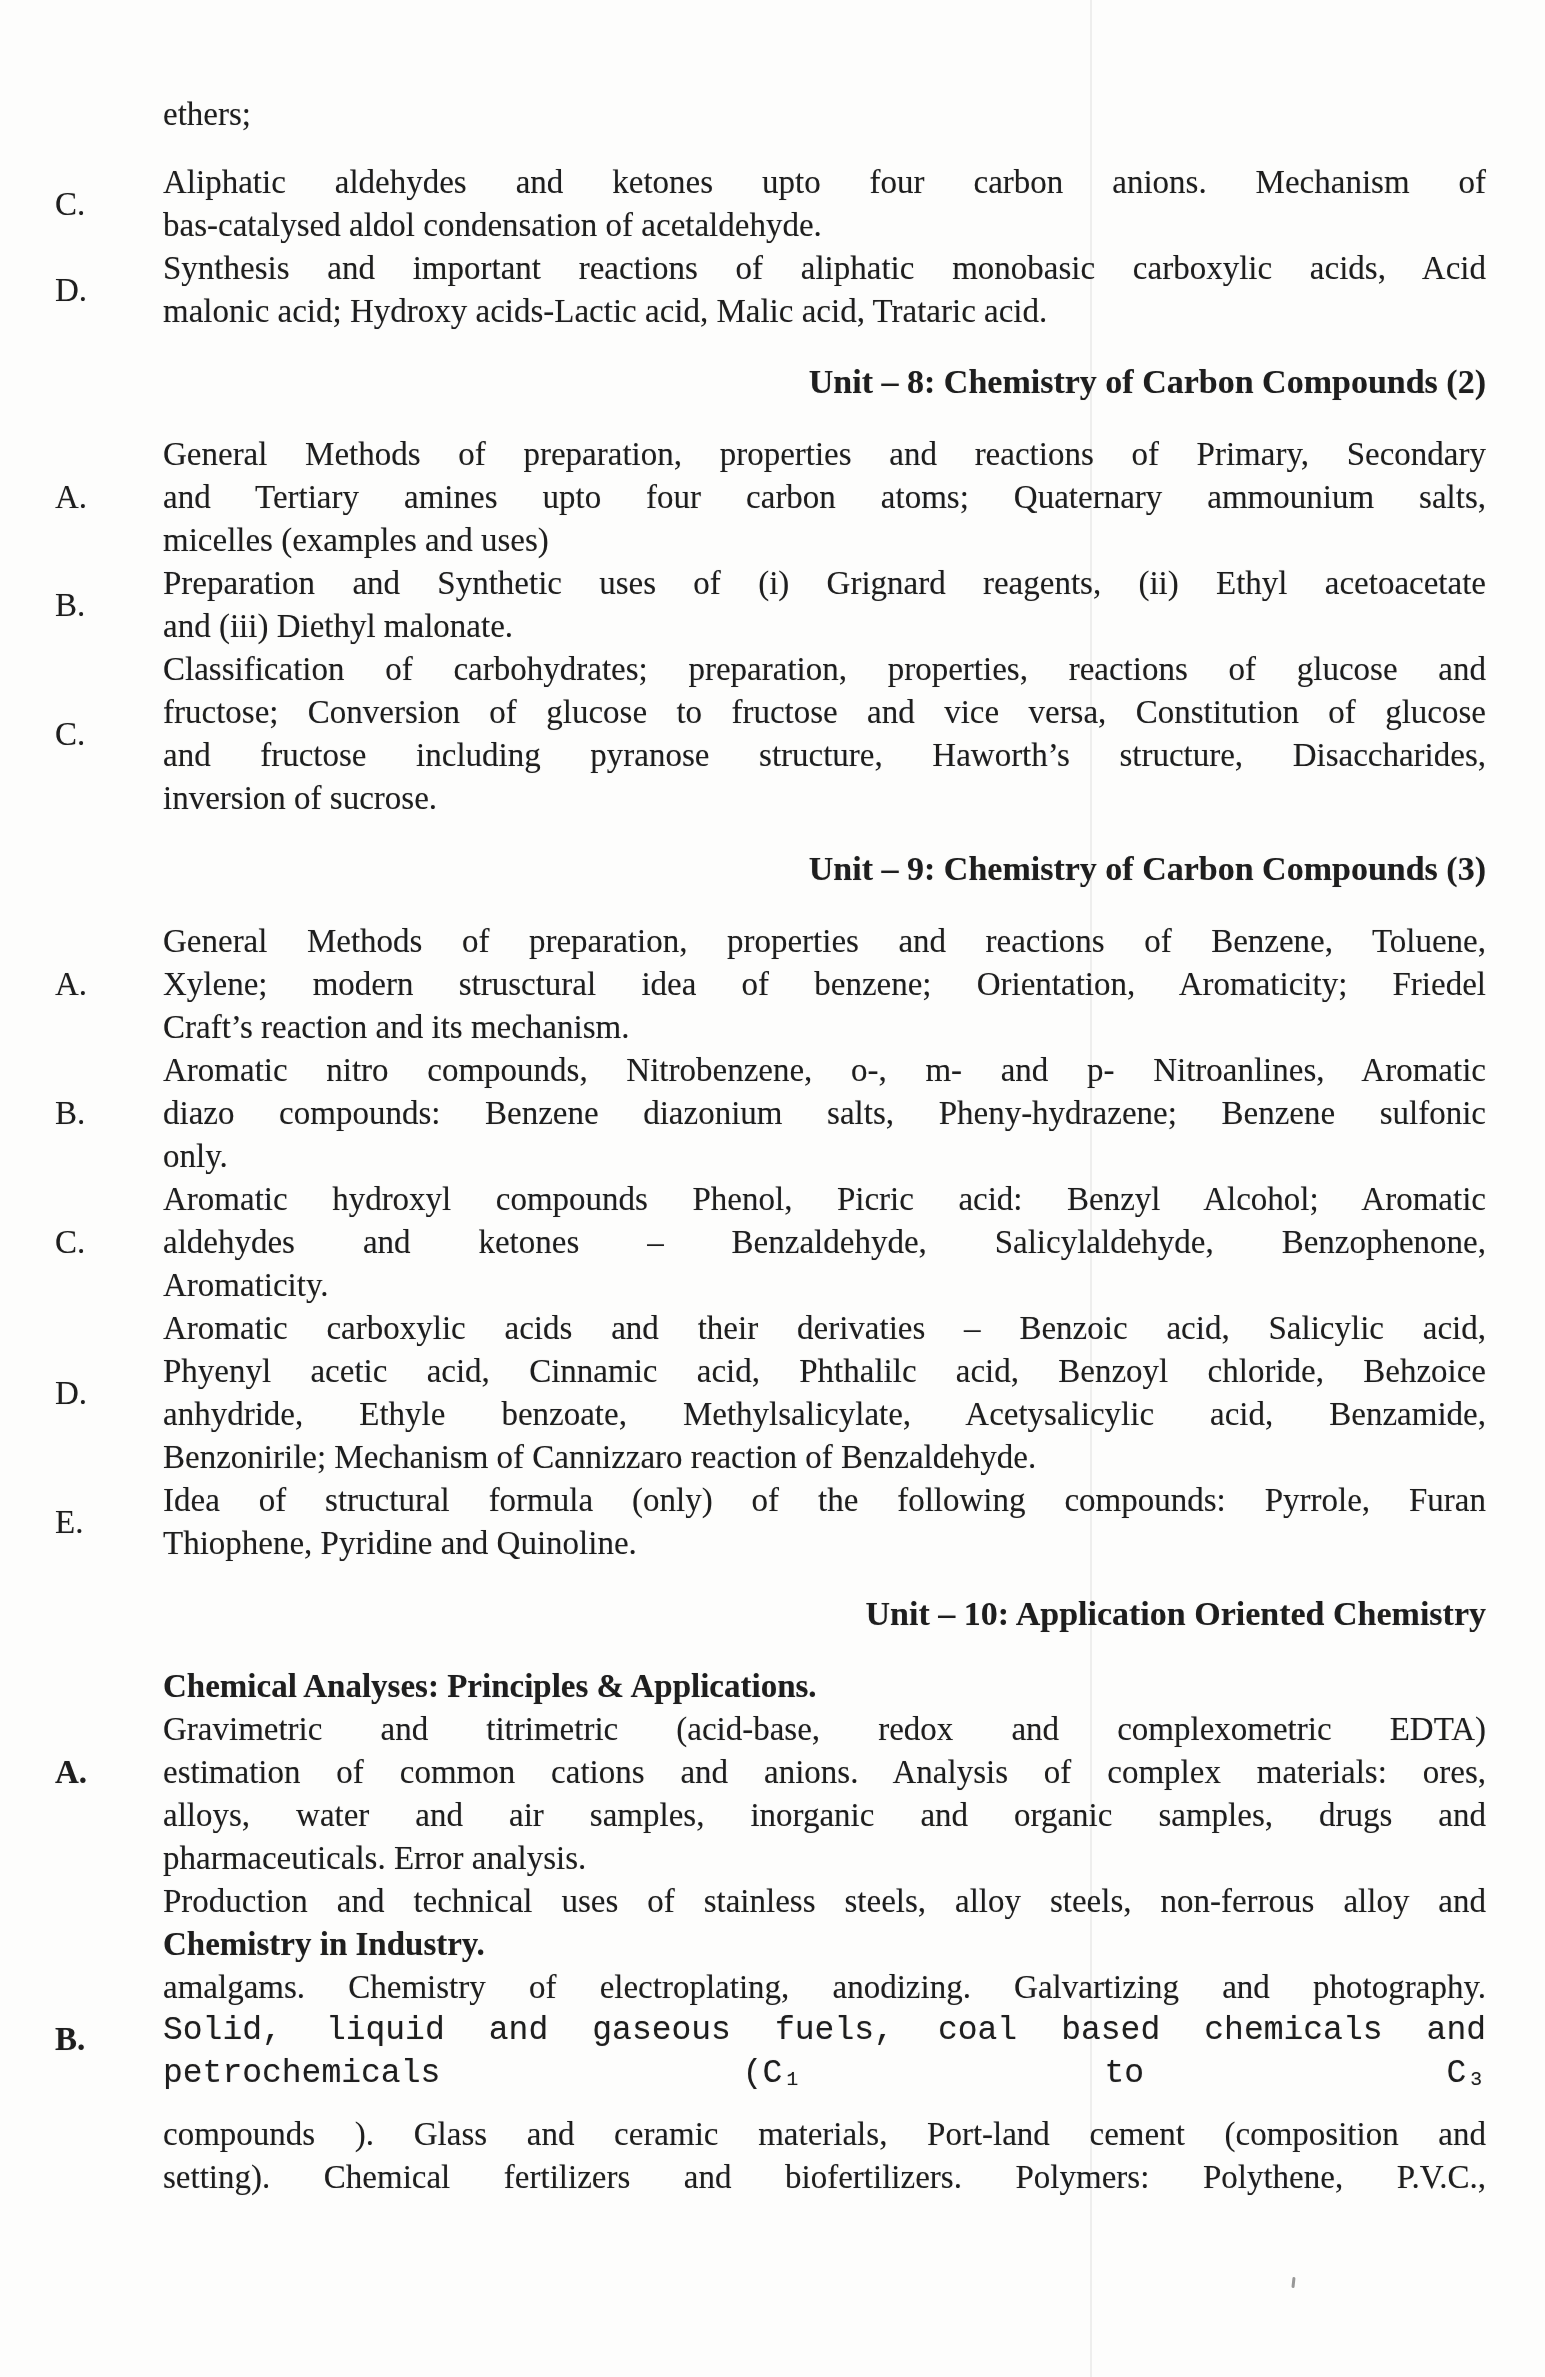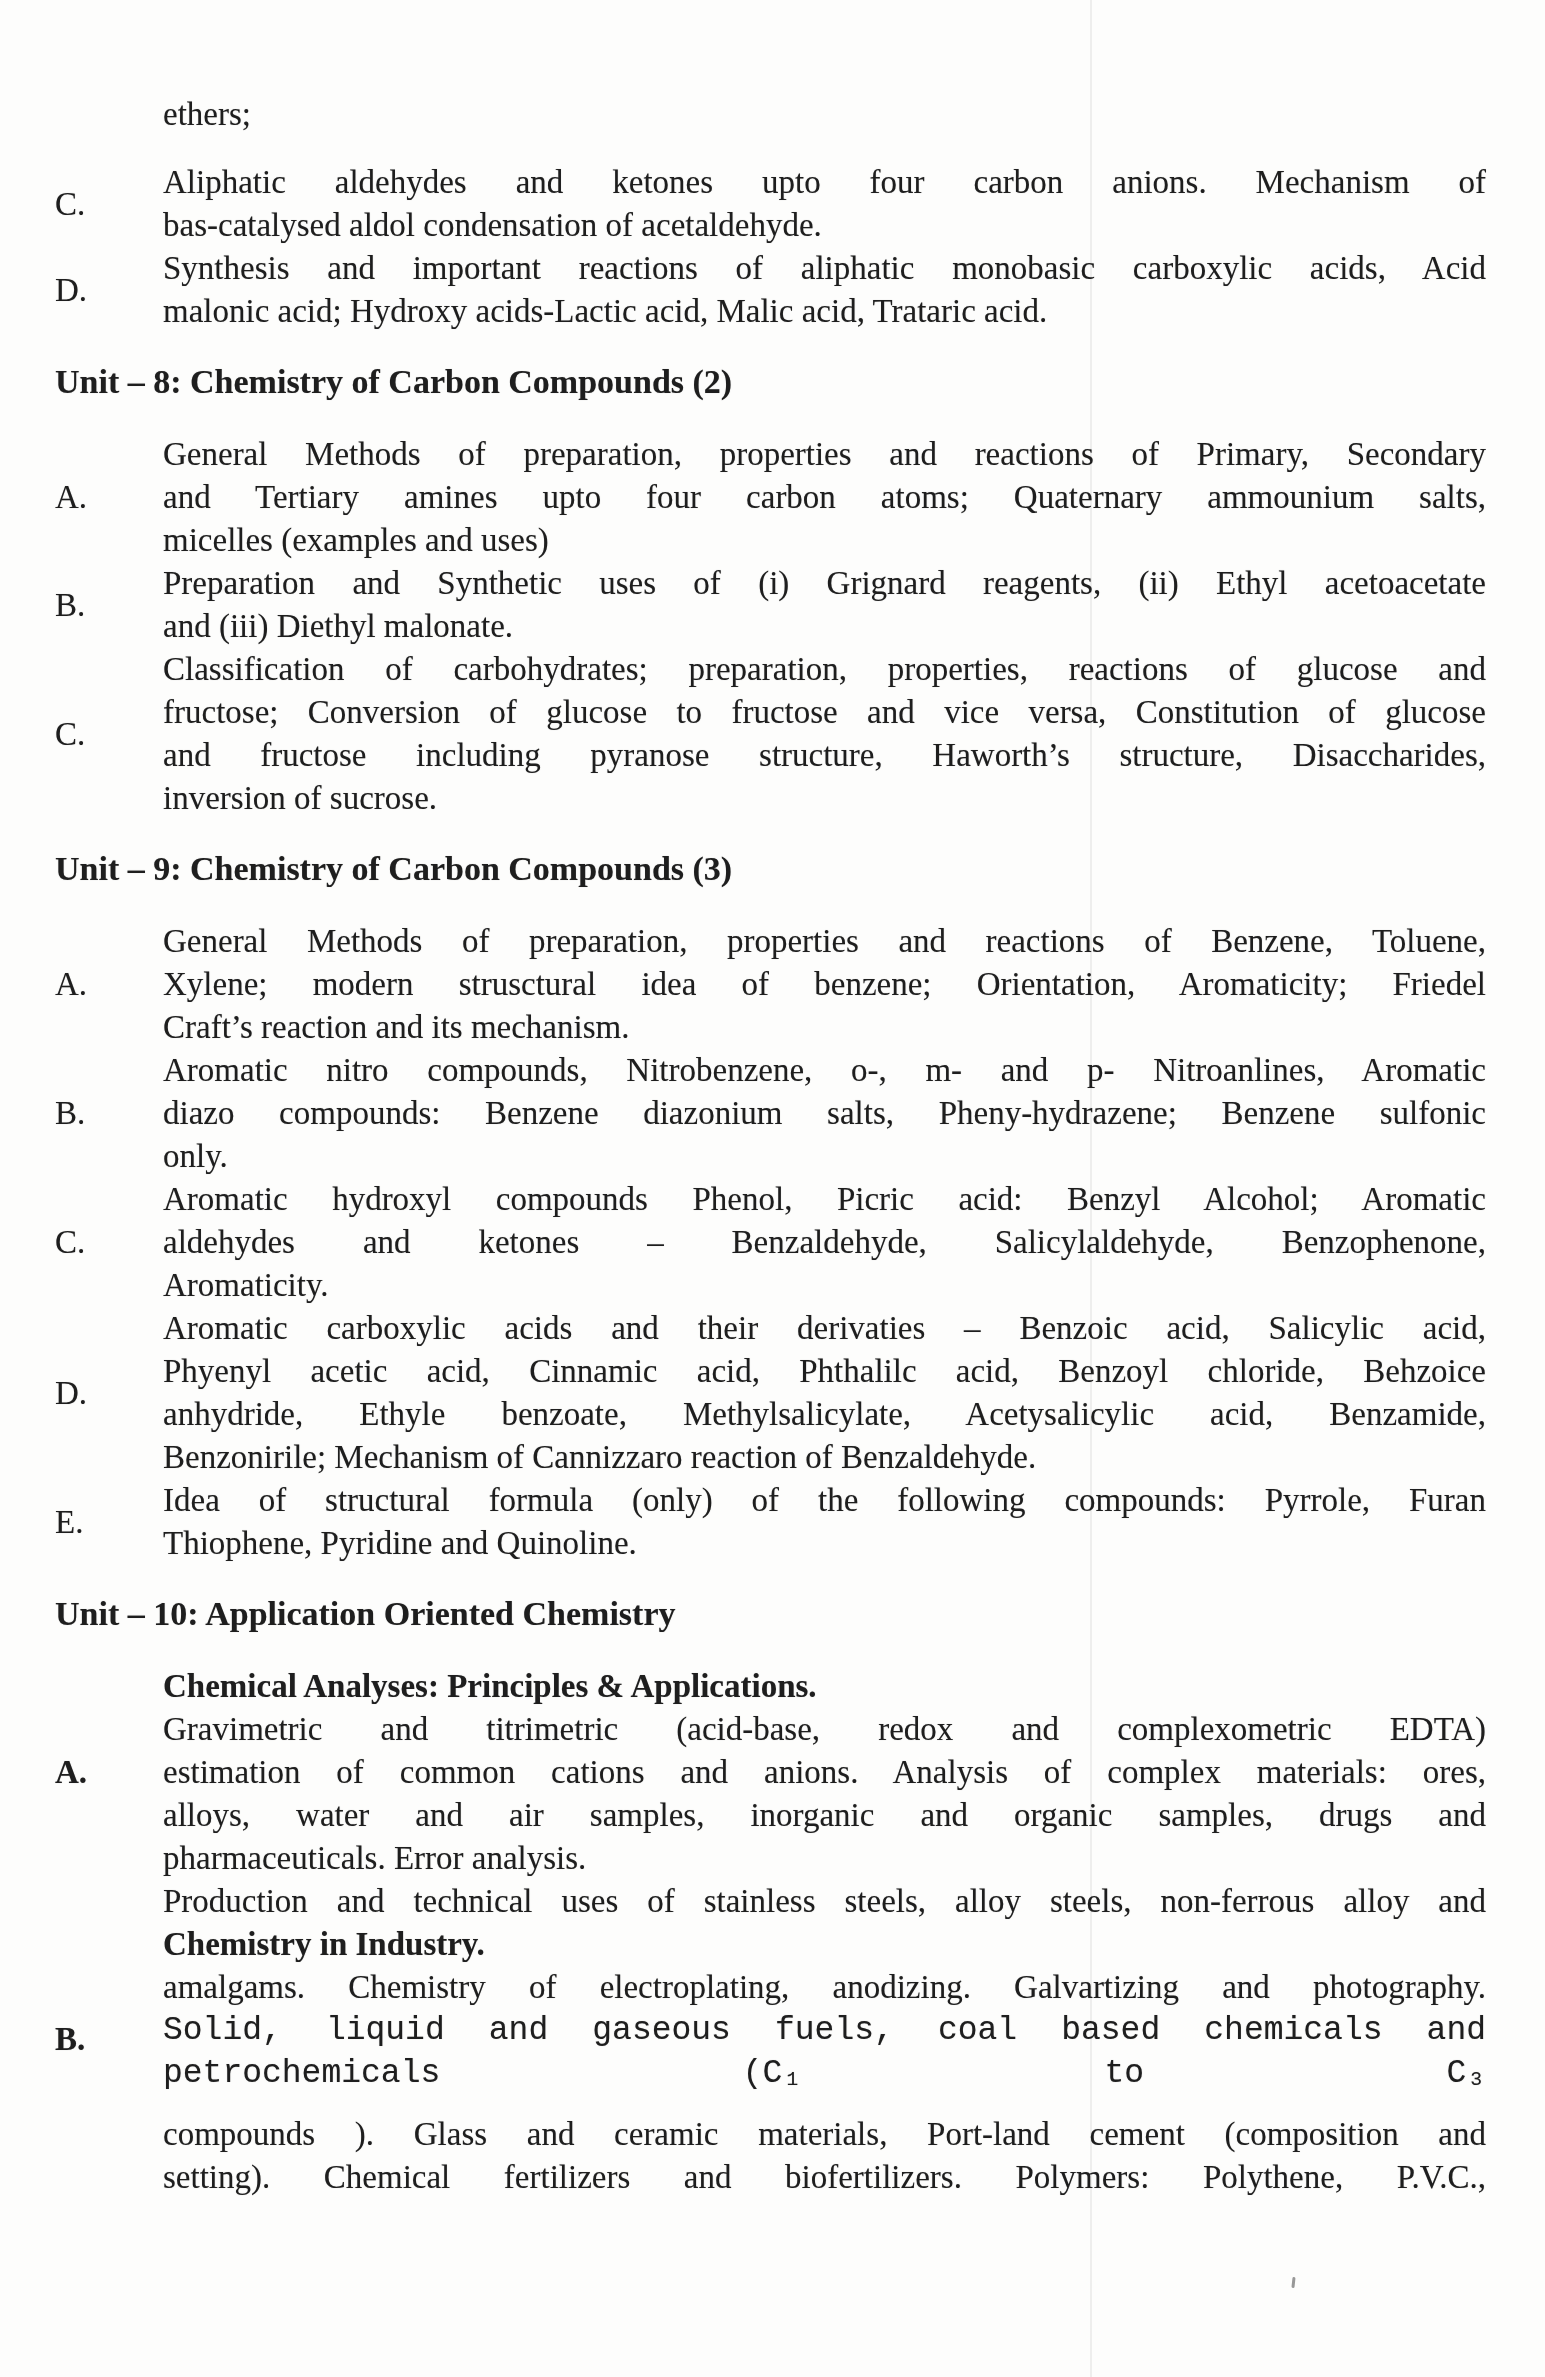--- a/index.html
+++ b/index.html
@@ -20,21 +20,21 @@
   }
   .para { flex:1 1 auto; width:1323px; }
   .ln {
     font-size:33px; line-height:43px;
     text-align:justify;            
     text-shadow:0 0 0.9px rgba(40,40,40,0.35);
   }
   .j { text-align-last:justify; }  
   .b { font-weight:bold; }
   .heading {
-    font-weight:bold; text-align:left;
+    font-weight:bold; text-align:right;
     font-size:34px; line-height:43px;
     margin:27px 0 30px 0;
     text-shadow:0 0 0.9px rgba(40,40,40,0.35);
   }
   .intro-gap { margin-bottom:25px; }
   .subgap { margin-bottom:18px;font-family:Liberation Mono, monospace; }
   
   .scanline {
     position:absolute; left:1090px; top:0; width:1.8px; height:2377px;
     background:rgba(110,110,110,0.10);

